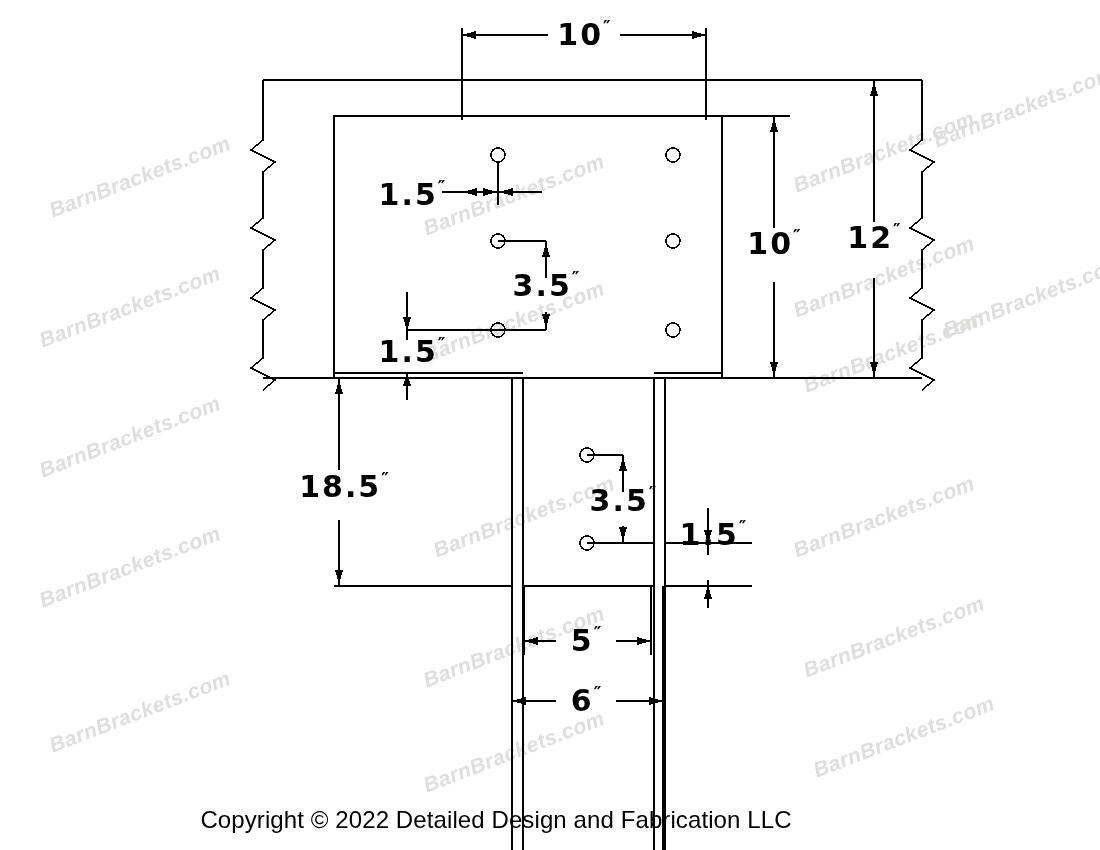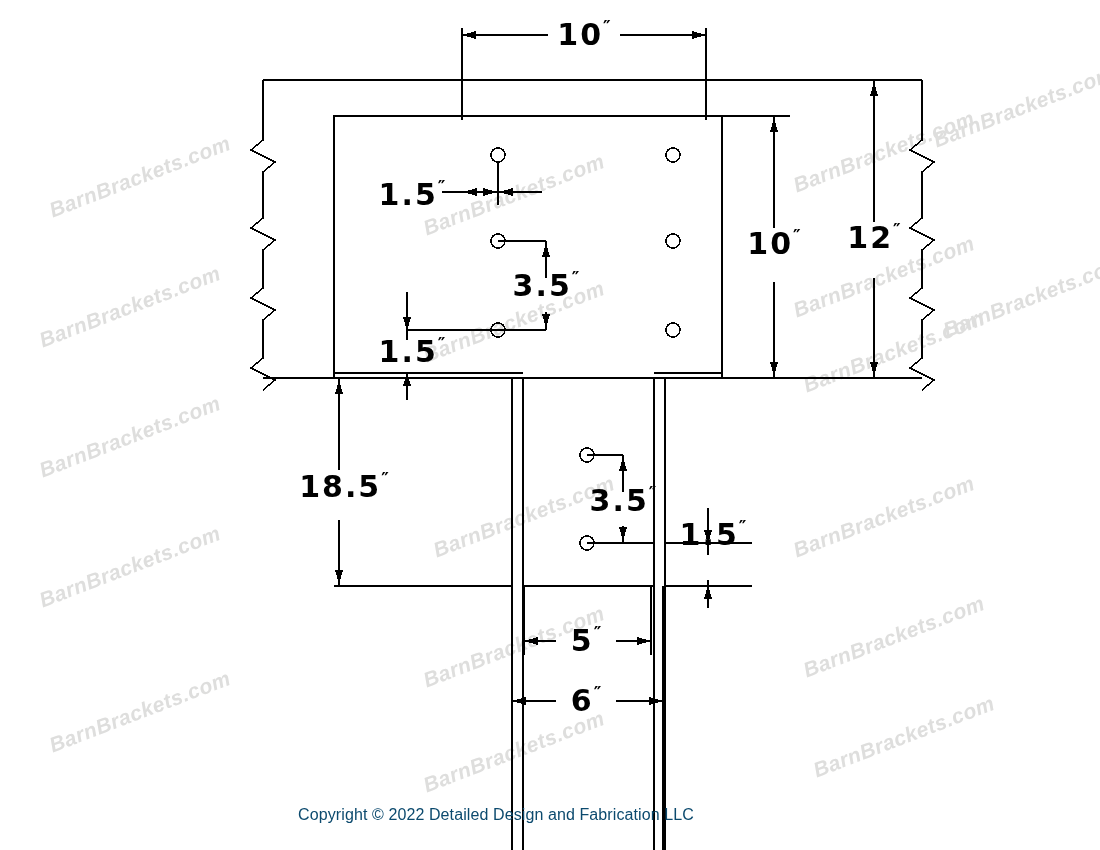--- a/index.html
+++ b/index.html
@@ -34,22 +34,22 @@
     white-space: nowrap;
     user-select: none;
   }
   .copyright {
     position: absolute;
     left: 0;
     top: 806px;
     width: 992px;
     text-align: center;
     font-family: "Liberation Sans", sans-serif;
-    font-size: 16px;
-    color: #0c4a6e;
+    font-size: 24px;
+    color: #000000;
     letter-spacing: 0.1px;
     white-space: nowrap;
   }
   text.dim {
     font-family: "DejaVu Sans", sans-serif;
     font-weight: bold;
     fill: #000;
   }
 </style>
 </head>

